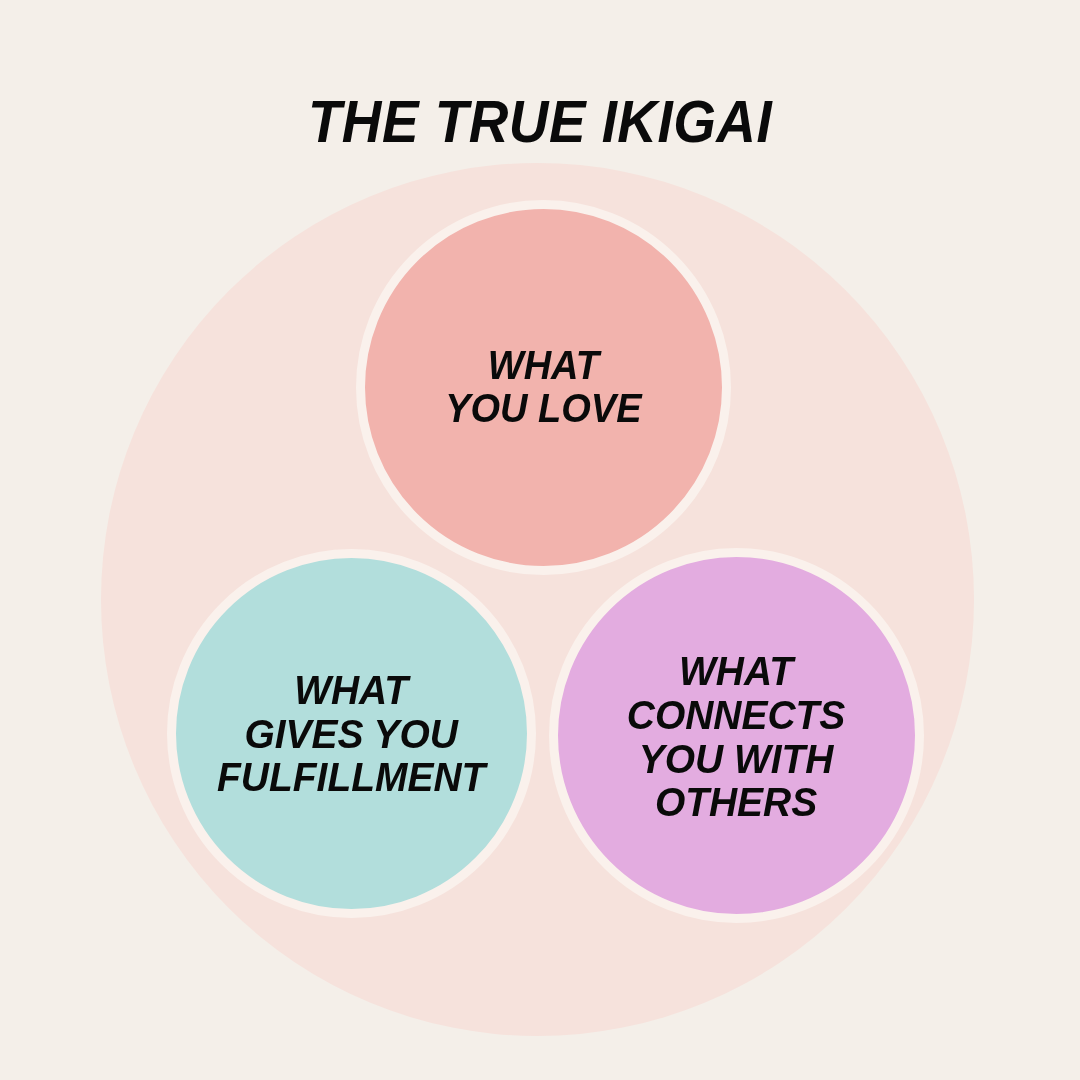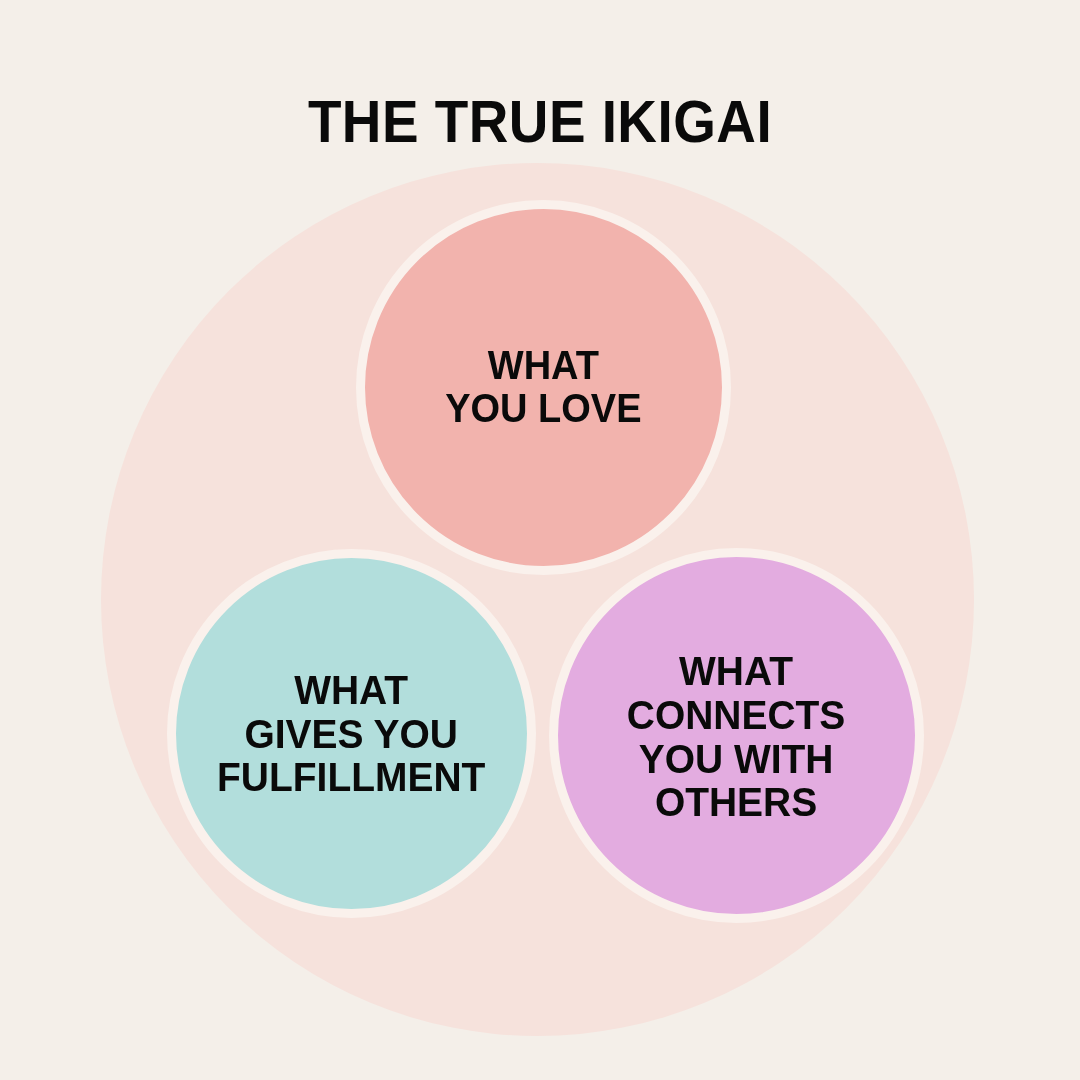--- a/index.html
+++ b/index.html
@@ -122,21 +122,21 @@
     margin-top: 4px;
   }
 
   .lobe-label .line {
     display: block;
   }
 </style>
 </head>
 <body style="background: rgb(244, 239, 233);">
 
-<div id="canvas" style="background: rgb(244, 239, 233);">
+<div id="canvas" style="background: rgb(244, 239, 233); font-style: italic;">
 
   <h1 class="title">THE TRUE IKIGAI</h1>
 
   <div class="diagram">
 
     <div class="circle circle-outer" style="background: rgb(246, 226, 220);">
     </div>
 
     <div class="circle circle-lobe circle-love" style="background: rgb(242, 179, 173); border-color: rgb(250, 241, 236);">
       <div class="lobe-label label-love">

